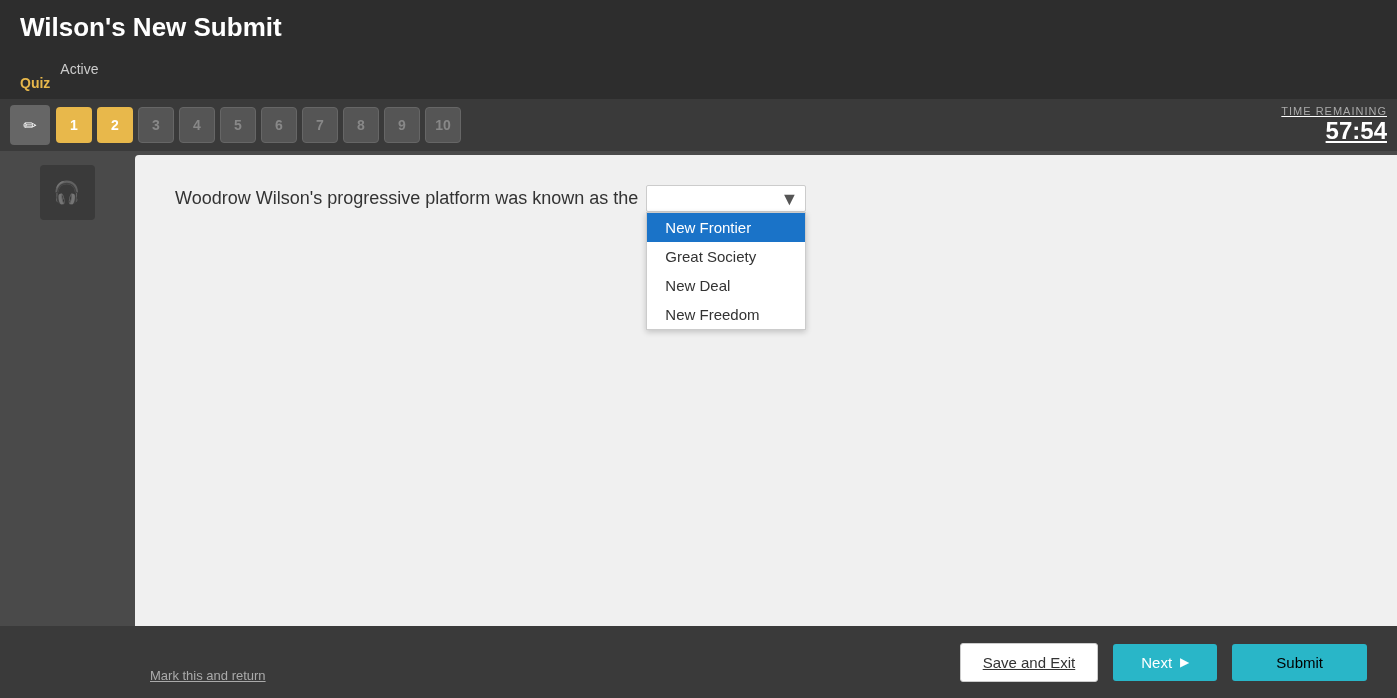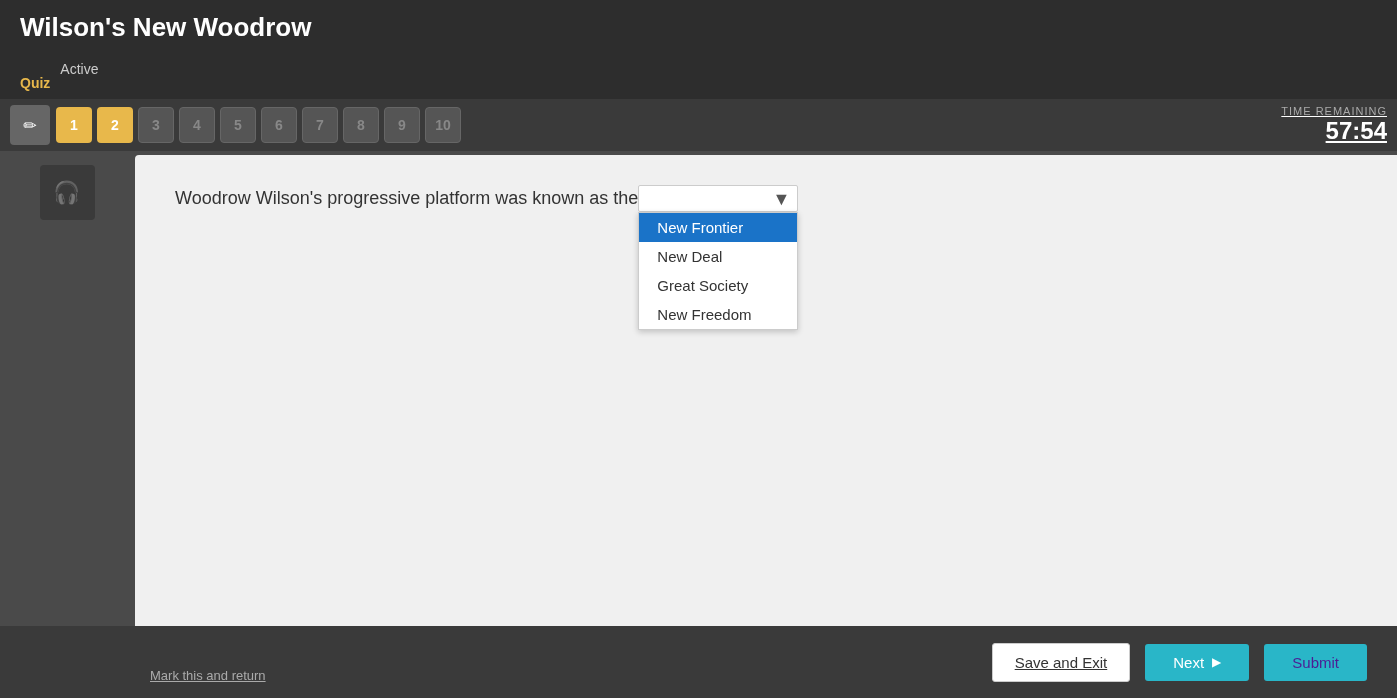--- a/index.html
+++ b/index.html
@@ -151,20 +151,21 @@
       padding: 30px 40px;
       position: relative;
     }
 
     .question-text {
       font-size: 18px;
       color: #333;
       display: flex;
       align-items: center;
       flex-wrap: wrap;
+      gap: 8px;
     }
 
     
     .dropdown-container {
       position: relative;
       display: inline-block;
     }
     .dropdown-select {
       appearance: none;
       -webkit-appearance: none;
@@ -252,33 +253,33 @@
       align-items: center;
       gap: 8px;
       justify-content: flex-end;
     }
     .btn-next::after {
       content: '▶';
       font-size: 12px;
     }
     .btn-submit {
       background: #29b6c8;
-      color: #4c1d95;
+      color: #000000;
       border: none;
-      padding: 10px 28px;
+      padding: 10px 44px;
       font-size: 15px;
       cursor: pointer;
       border-radius: 3px;
     }
   </style>
 </head>
 <body>
 
 <div class="header">
-  <div class="title">Wilson's New Woodrow</div>
+  <div class="title">Wilson's New Submit</div>
   <div class="badges">
     <span class="badge-quiz">Quiz</span>
     <span class="badge-active">Active</span>
   </div>
 </div>
 
 <div class="nav-bar">
   <div class="nav-icon-btn pencil">
     <span>✏</span>
   </div>
@@ -315,22 +316,22 @@
           <option value=""></option>
           <option value="new_frontier">New Frontier</option>
           <option value="new_deal">New Deal</option>
           <option value="great_society">Great Society</option>
           <option value="new_freedom">New Freedom</option>
         </select>
         <span class="dropdown-arrow">▼</span>
         
         <div class="dropdown-options">
           <div class="dropdown-option highlighted">New Frontier</div>
+          <div class="dropdown-option">Great Society</div>
           <div class="dropdown-option">New Deal</div>
-          <div class="dropdown-option">Great Society</div>
           <div class="dropdown-option">New Freedom</div>
         </div>
       </div>
     </div>
   </div>
 </div>
 
 <div class="bottom-bar">
   <span class="mark-return">Mark this and return</span>
   <button class="btn-save-exit">Save and Exit</button>

